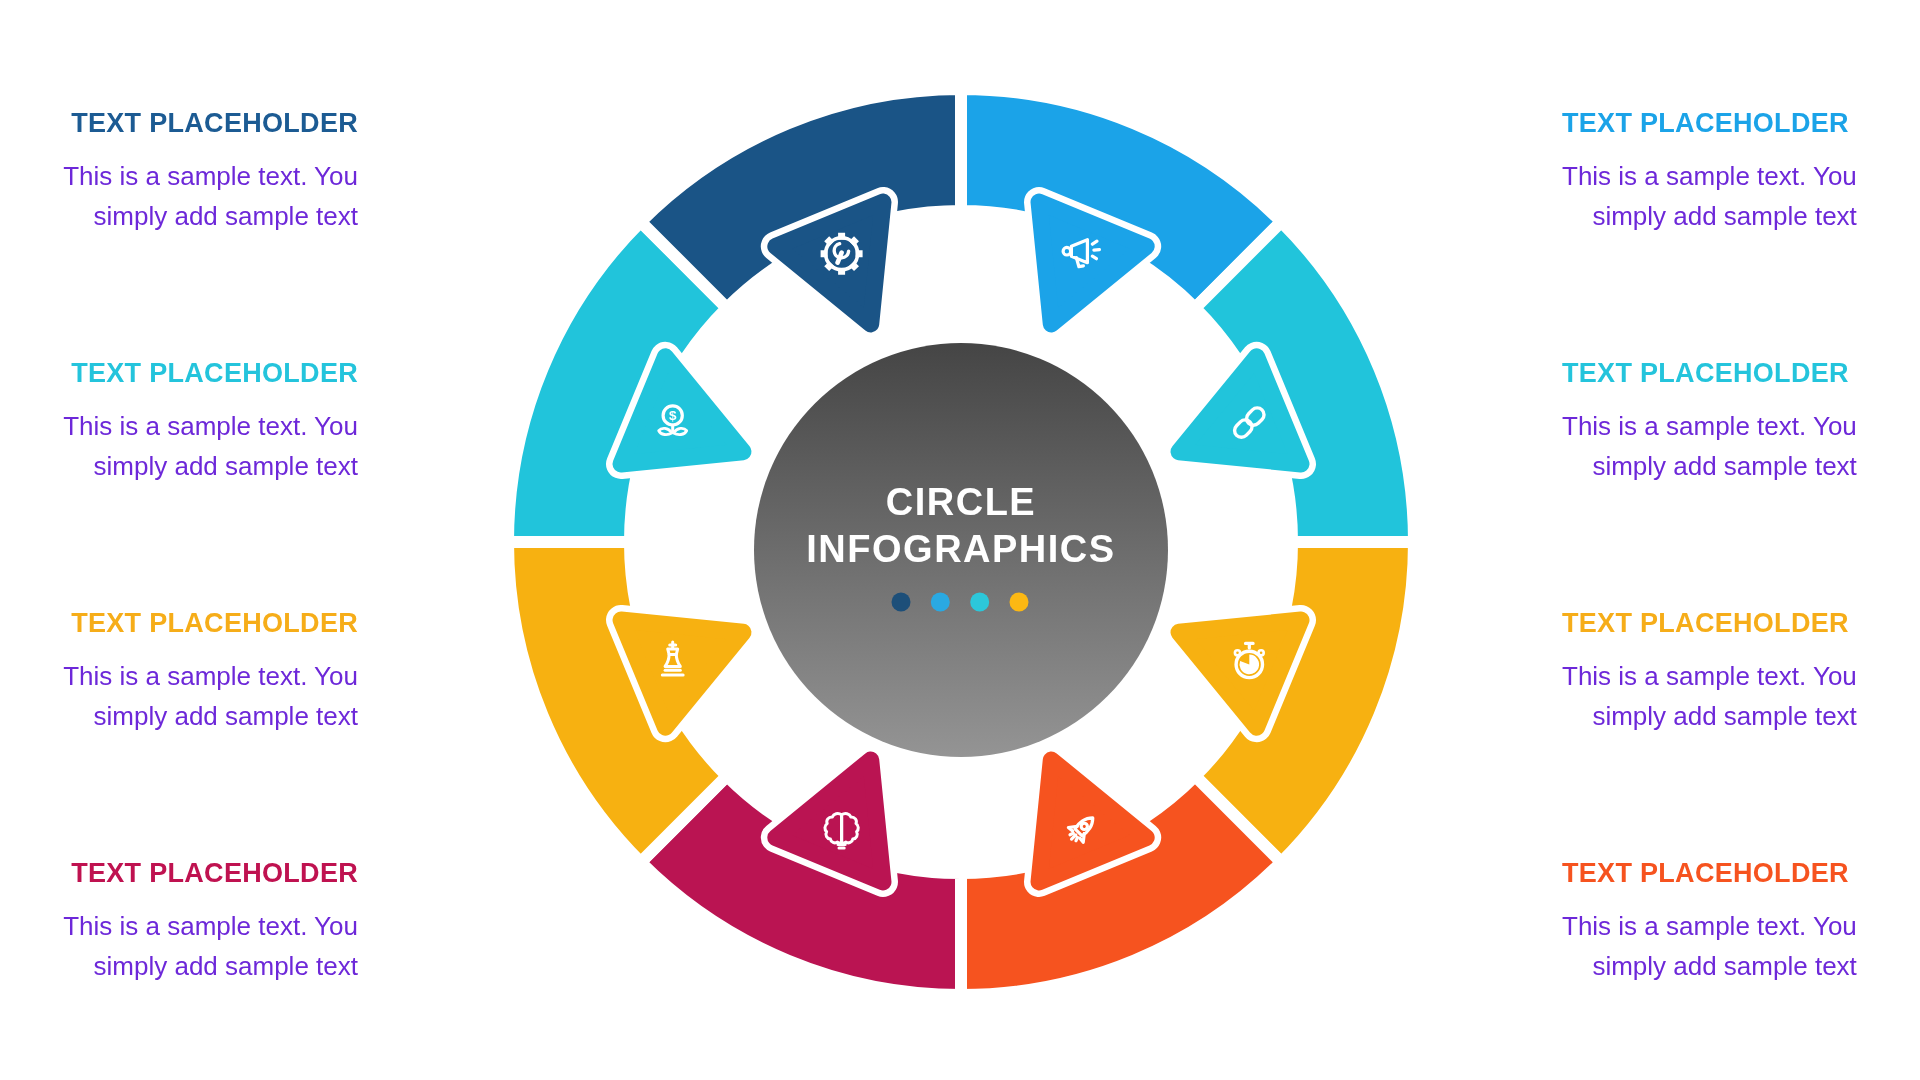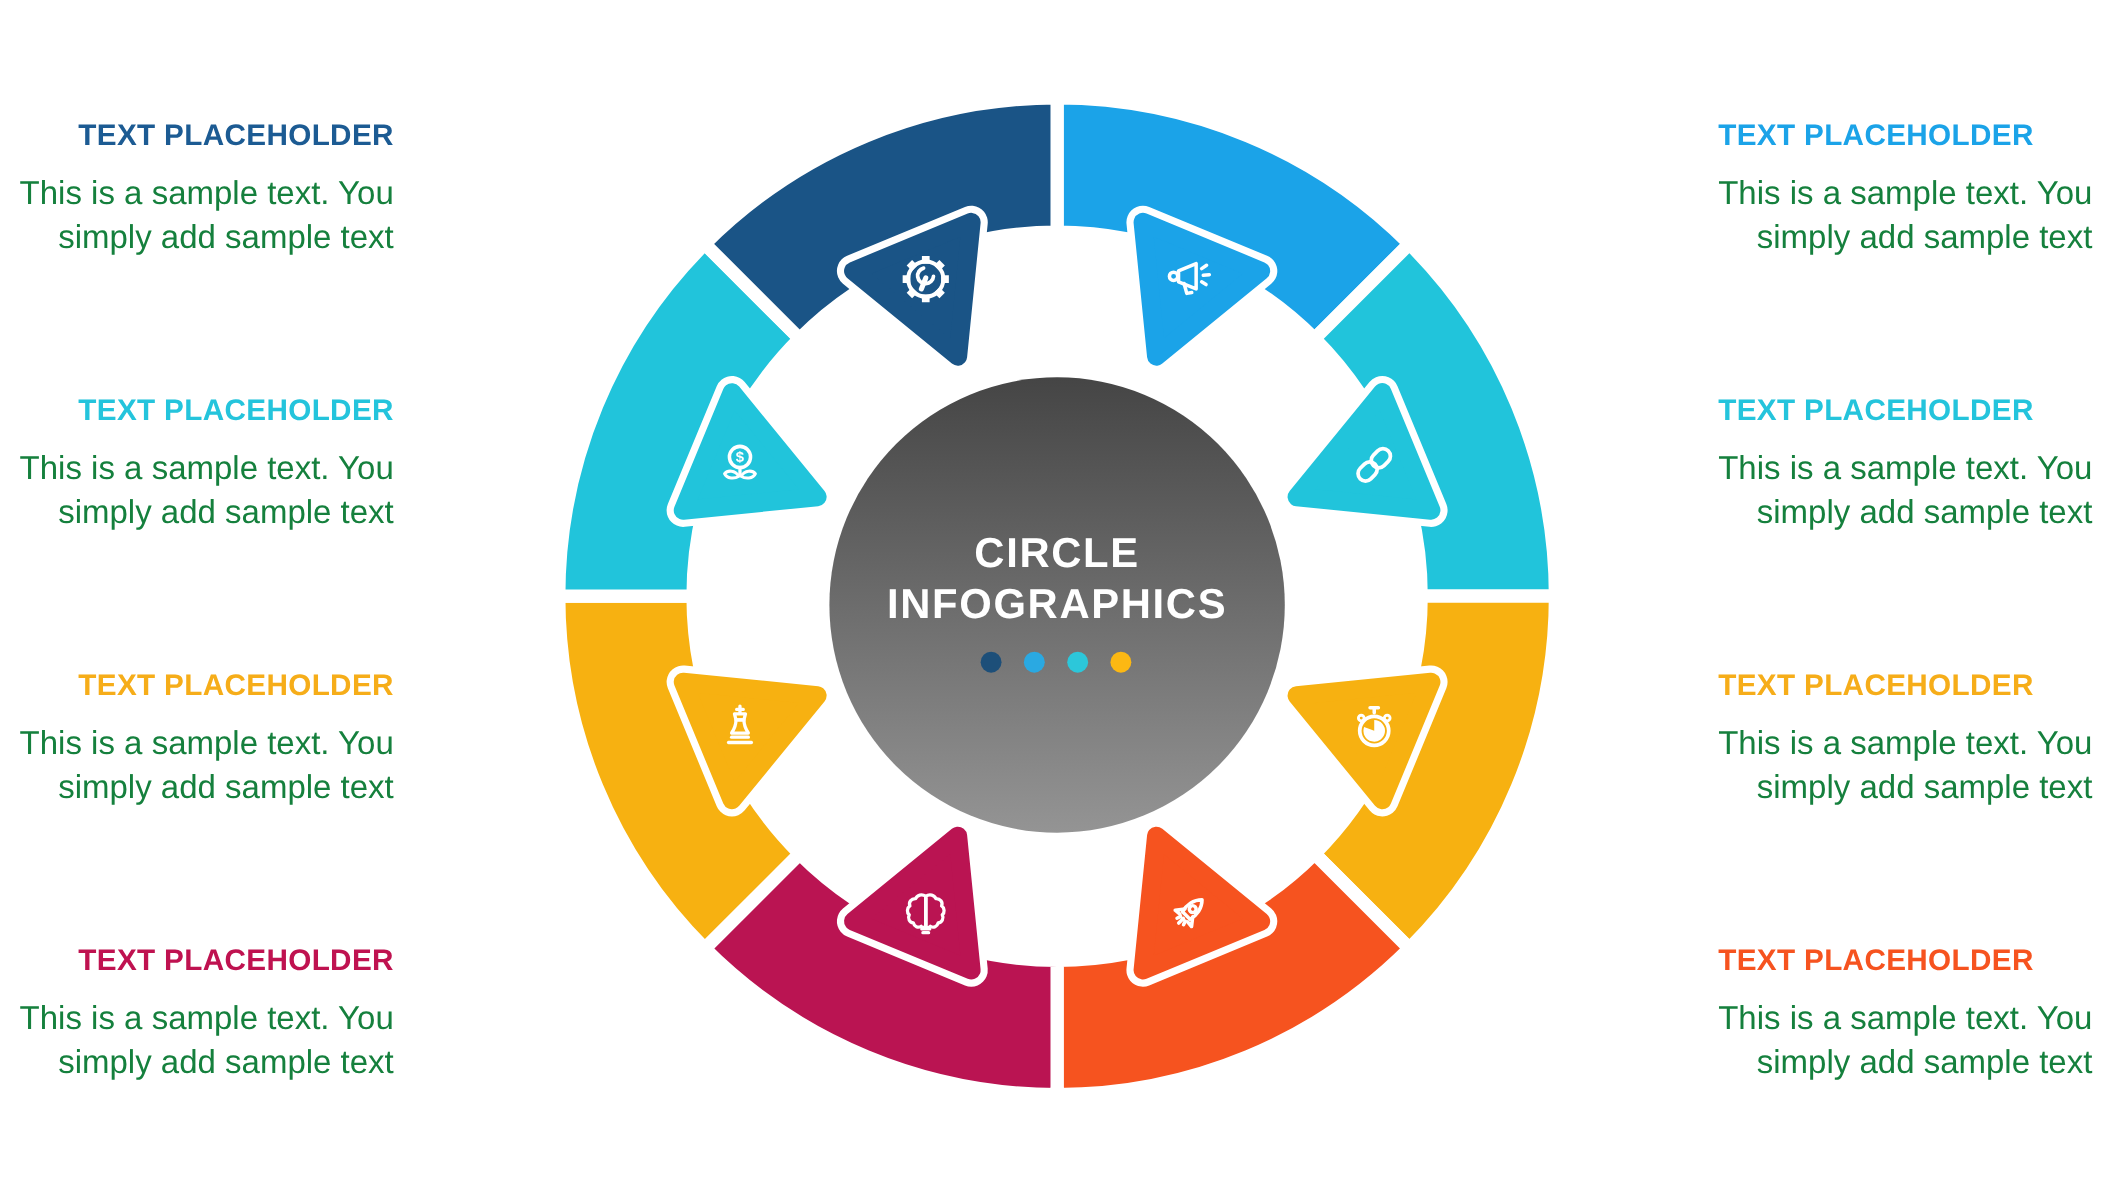--- a/index.html
+++ b/index.html
@@ -3,21 +3,21 @@
 <meta charset="utf-8">
 <style>
   html,body{margin:0;padding:0;background:#ffffff;}
   .stage{position:relative;width:1920px;height:1080px;background:#ffffff;overflow:hidden;
          font-family:"Liberation Sans",sans-serif;}
   .diagram-svg{position:absolute;left:0;top:0;}
   .tb{position:absolute;white-space:nowrap;}
   .tb.left{right:1562px;text-align:right;}
   .tb.right{left:1562px;text-align:left;}
   .tb-h{font-size:27px;font-weight:bold;line-height:32px;letter-spacing:.3px;margin-bottom:17px;}
-  .tb-p{font-size:30px;line-height:40px;color:#15803d;text-align:right;}
+  .tb-p{font-size:26px;line-height:40px;color:#6d28d9;text-align:right;}
 </style>
 </head>
 <body>
 
 <div class="stage">
 
   <div class="tb left" style="top:107px">
     <div class="tb-h" style="color: rgb(28, 91, 147);">TEXT PLACEHOLDER</div>
     <div class="tb-p">This is a sample text. You</div>
     <div class="tb-p">simply add sample text</div>

